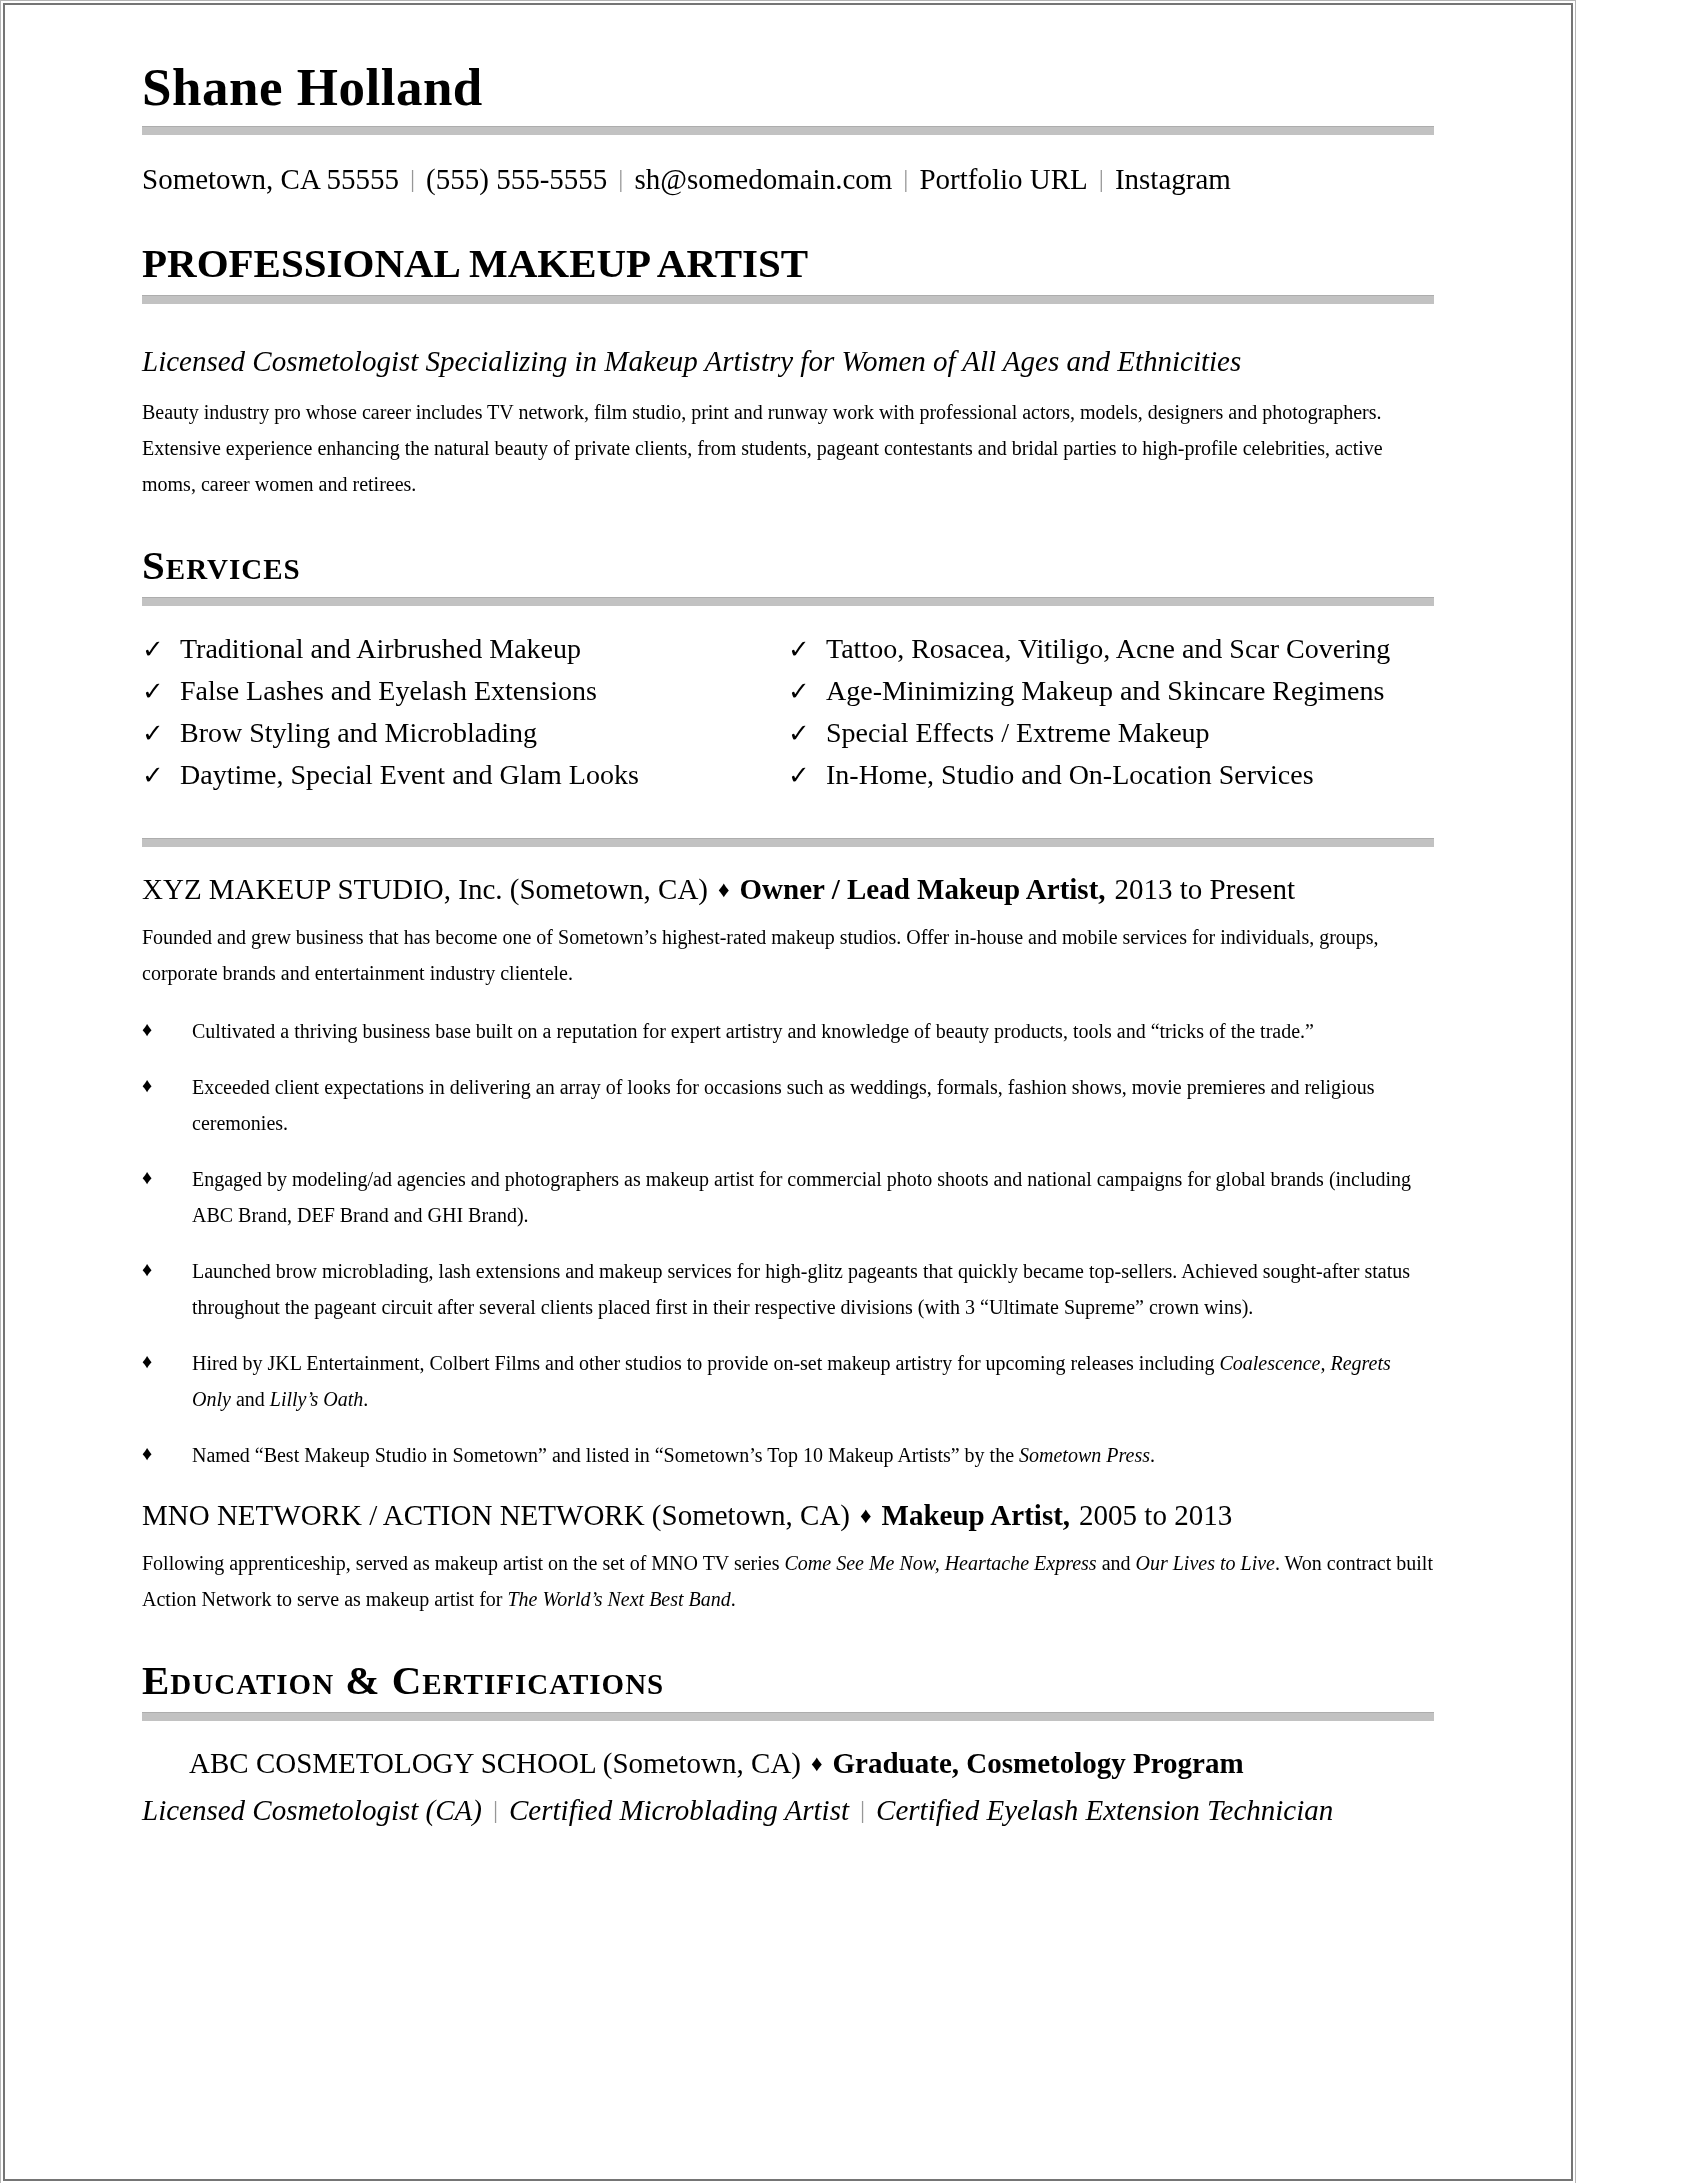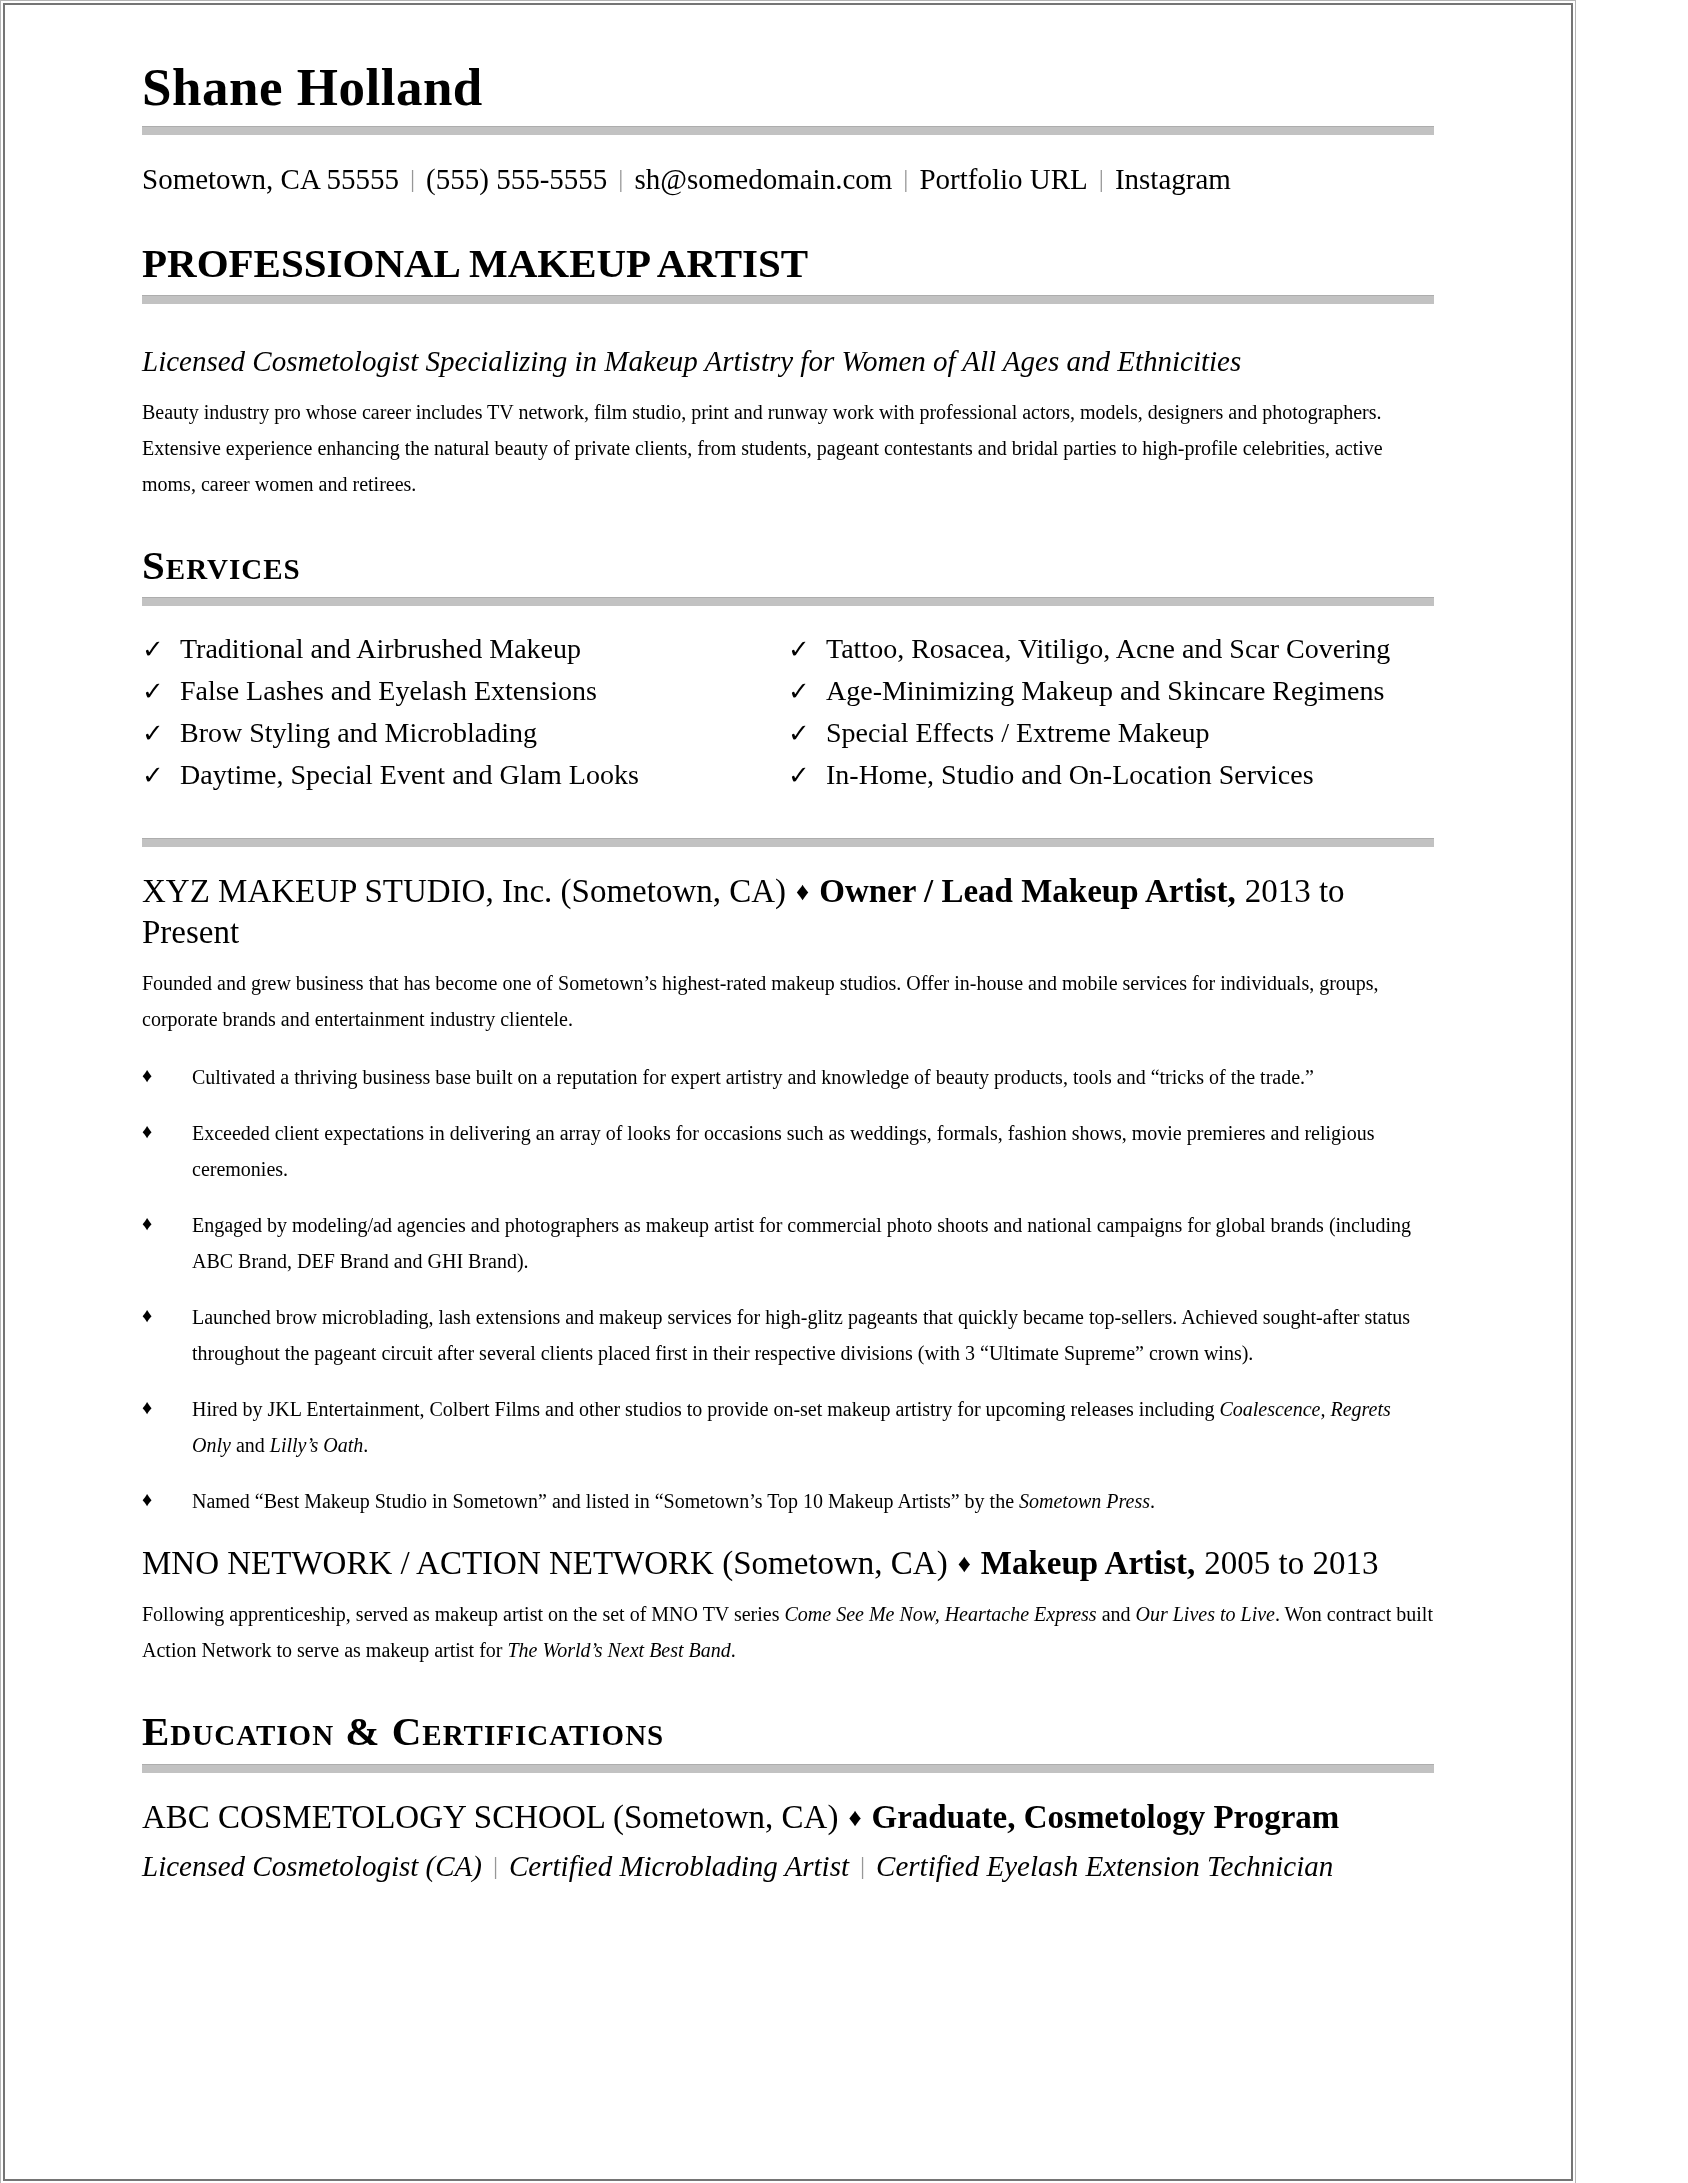--- a/index.html
+++ b/index.html
@@ -29,34 +29,34 @@
   .main-title { margin-top:46px; font-size:41px; font-weight:bold; line-height:1.05; }
   .sc-head { font-variant:small-caps; font-size:41px; font-weight:bold; line-height:1.05; letter-spacing:1px; }
   .section { margin-top:42px; }
   .tagline { margin-top:41px; font-size:29px; font-style:italic; }
   .body-text { font-size:20px; line-height:36px; }
   .summary { margin-top:16px; }
   .svc-grid { display:flex; margin-top:22px; }
   .svc-col { list-style:none; width:50%; }
   .svc-col li { display:flex; align-items:baseline; font-size:28px; line-height:42px; }
   .check { width:38px; flex:0 0 38px; font-family:"DejaVu Sans",sans-serif; font-size:26px; }
-  .jobline { margin-top:24px; font-size:33px; line-height:1.25; }
+  .jobline { margin-top:24px; font-size:29px; line-height:1.25; }
   .co {}
   .dsep { padding:0 10px; font-size:0.78em; position:relative; top:-2px; }
   .jt { font-weight:bold; }
   .dates { margin-left:9px; }
   .jobsummary { margin-top:12px; }
   .bullets { list-style:none; margin-top:22px; }
   .bullets li { display:flex; margin-bottom:20px; }
   .bmark { flex:0 0 50px; width:50px; font-size:20px; padding-top:5px; }
   .btext { flex:1; }
   .it { font-style:italic; }
   .credentials { margin-top:12px; font-size:29px; font-style:italic; }
   .credentials .pipe { font-style:normal; }
-  .edu-line { margin-top:24px; }
+  .edu-line { margin-top:24px;margin-left:47px; }
 </style>
 </head>
 <body>
 
 <div class="page">
 
   <h1 class="name">Shane Holland</h1>
   <div class="rule"></div>
 
   <p class="contact"><span>Sometown, CA 55555</span><span class="pipe">|</span><span>(555) 555-5555</span><span class="pipe">|</span><span>sh@somedomain.com</span><span class="pipe">|</span><span>Portfolio URL</span><span class="pipe">|</span><span>Instagram</span></p>

